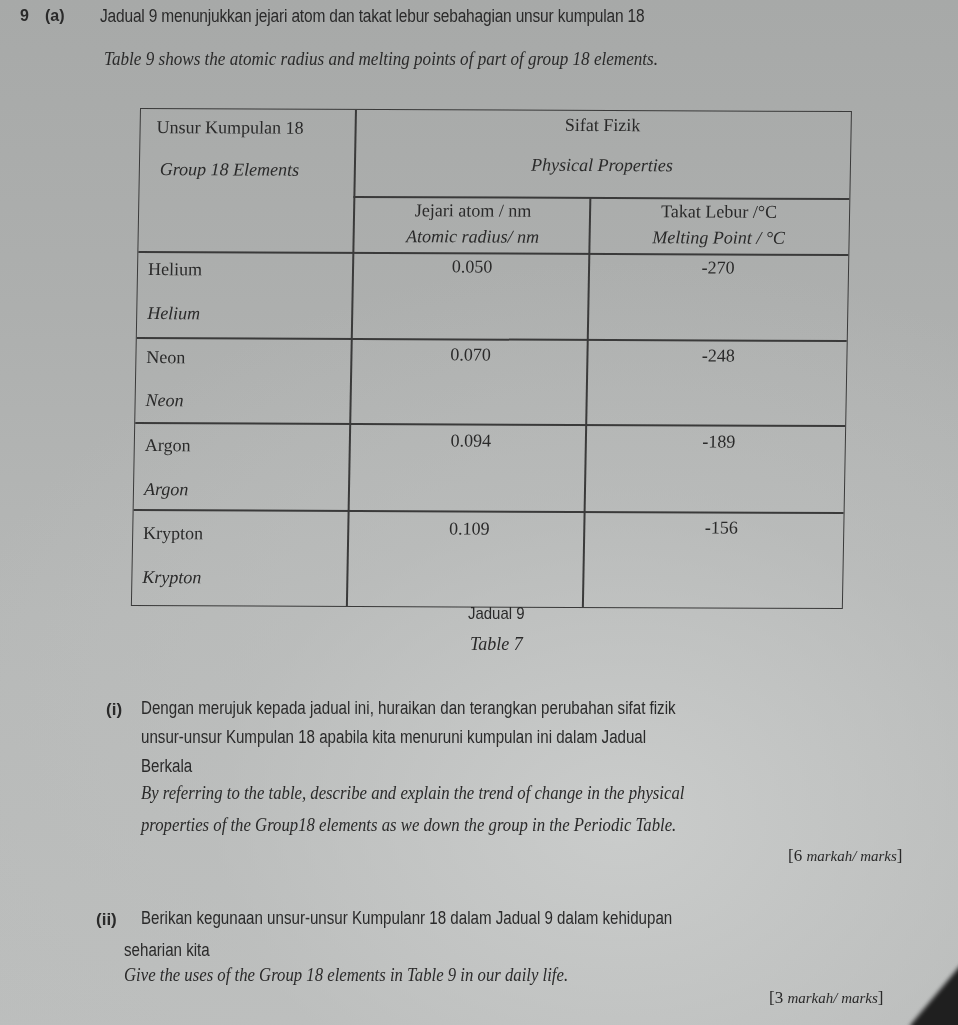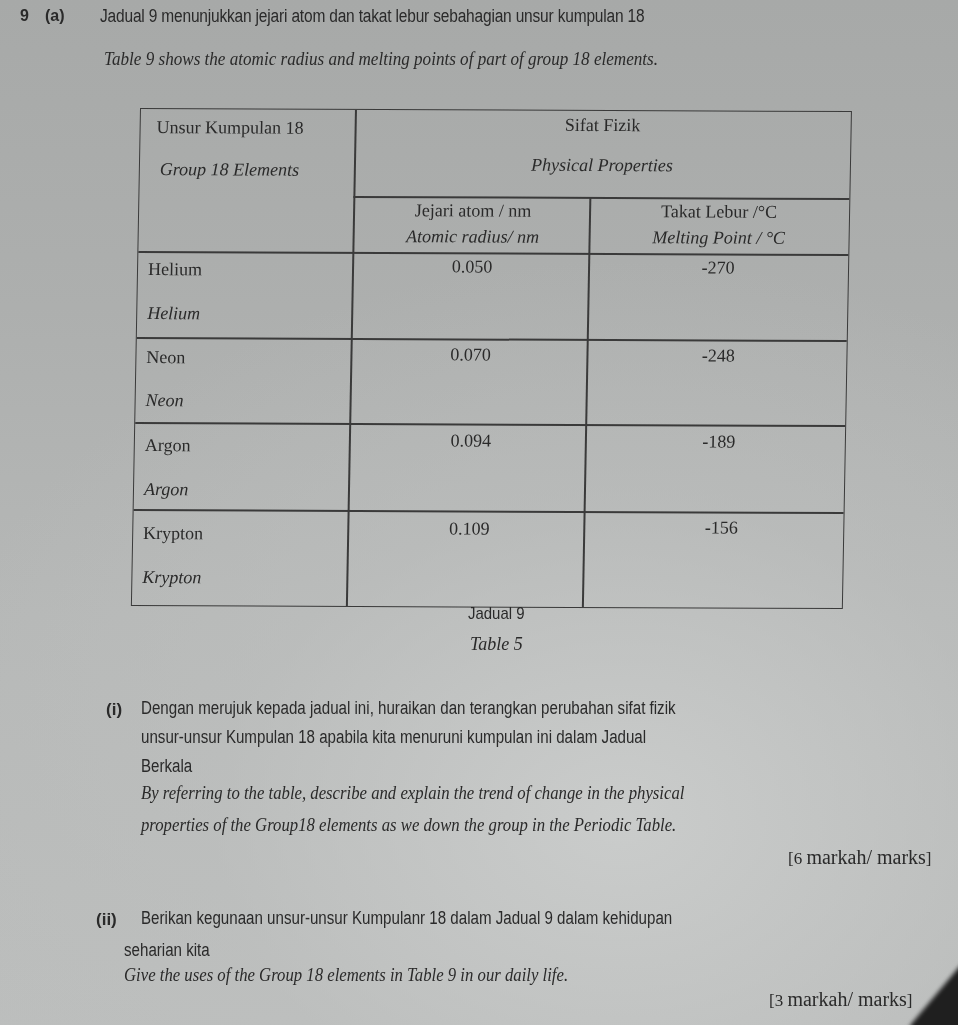--- a/index.html
+++ b/index.html
@@ -85,21 +85,21 @@
       font-family: "Liberation Sans", sans-serif;
       transform: scaleX(0.84); transform-origin: left top;
     }
     .q-en {
       font-size: 19px; font-style: italic;
       transform: scaleX(0.88); transform-origin: left top;
     }
     .marks {
       font-size: 17px;
     }
-    .marks .it { font-size: 20px; }
+    .marks .it { font-style: italic; font-size: 15px; }
   </style>
 </head>
 <body>
 
 <div class="t q-num">9</div>
 <div class="t q-part">(a)</div>
 <div class="t intro-ms">Jadual 9 menunjukkan  jejari atom dan takat lebur sebahagian unsur kumpulan 18</div>
 <div class="t intro-en">Table  9 shows the atomic radius and melting points of  part of group 18 elements.</div>
 
 <div class="tbl">
@@ -135,21 +135,21 @@
   <div class="tc center" style="left:336px; top:320px;">0.094</div>
   <div class="tc center" style="left:584px; top:320px;">-189</div>
 
   <div class="tc" style="left:10px; top:414px;">Krypton</div>
   <div class="tc it" style="left:10px; top:458px;">Krypton</div>
   <div class="tc center" style="left:336px; top:408px;">0.109</div>
   <div class="tc center" style="left:588px; top:406px;">-156</div>
 </div>
 
 <div class="t caption-ms">Jadual 9</div>
-<div class="t caption-en">Table 5</div>
+<div class="t caption-en">Table 7</div>
 
 <div class="t p-label" style="left:106px; top:700px;">(i)</div>
 <div class="t q-ms" style="left:141px; top:698px;">Dengan merujuk kepada jadual ini, huraikan dan terangkan perubahan sifat fizik</div>
 <div class="t q-ms" style="left:141px; top:727px;">unsur-unsur Kumpulan 18  apabila kita menuruni kumpulan ini dalam Jadual</div>
 <div class="t q-ms" style="left:141px; top:756px;">Berkala</div>
 <div class="t q-en" style="left:141px; top:782px;">By referring to the table, describe and explain the trend of change in the physical</div>
 <div class="t q-en" style="left:141px; top:814px;">properties of the Group18 elements as we down the group in the Periodic Table.</div>
 <div class="t marks" style="left:788px; top:846px;">
   <span>[6 </span><span class="it">markah/ marks</span><span>]</span>
 </div>

